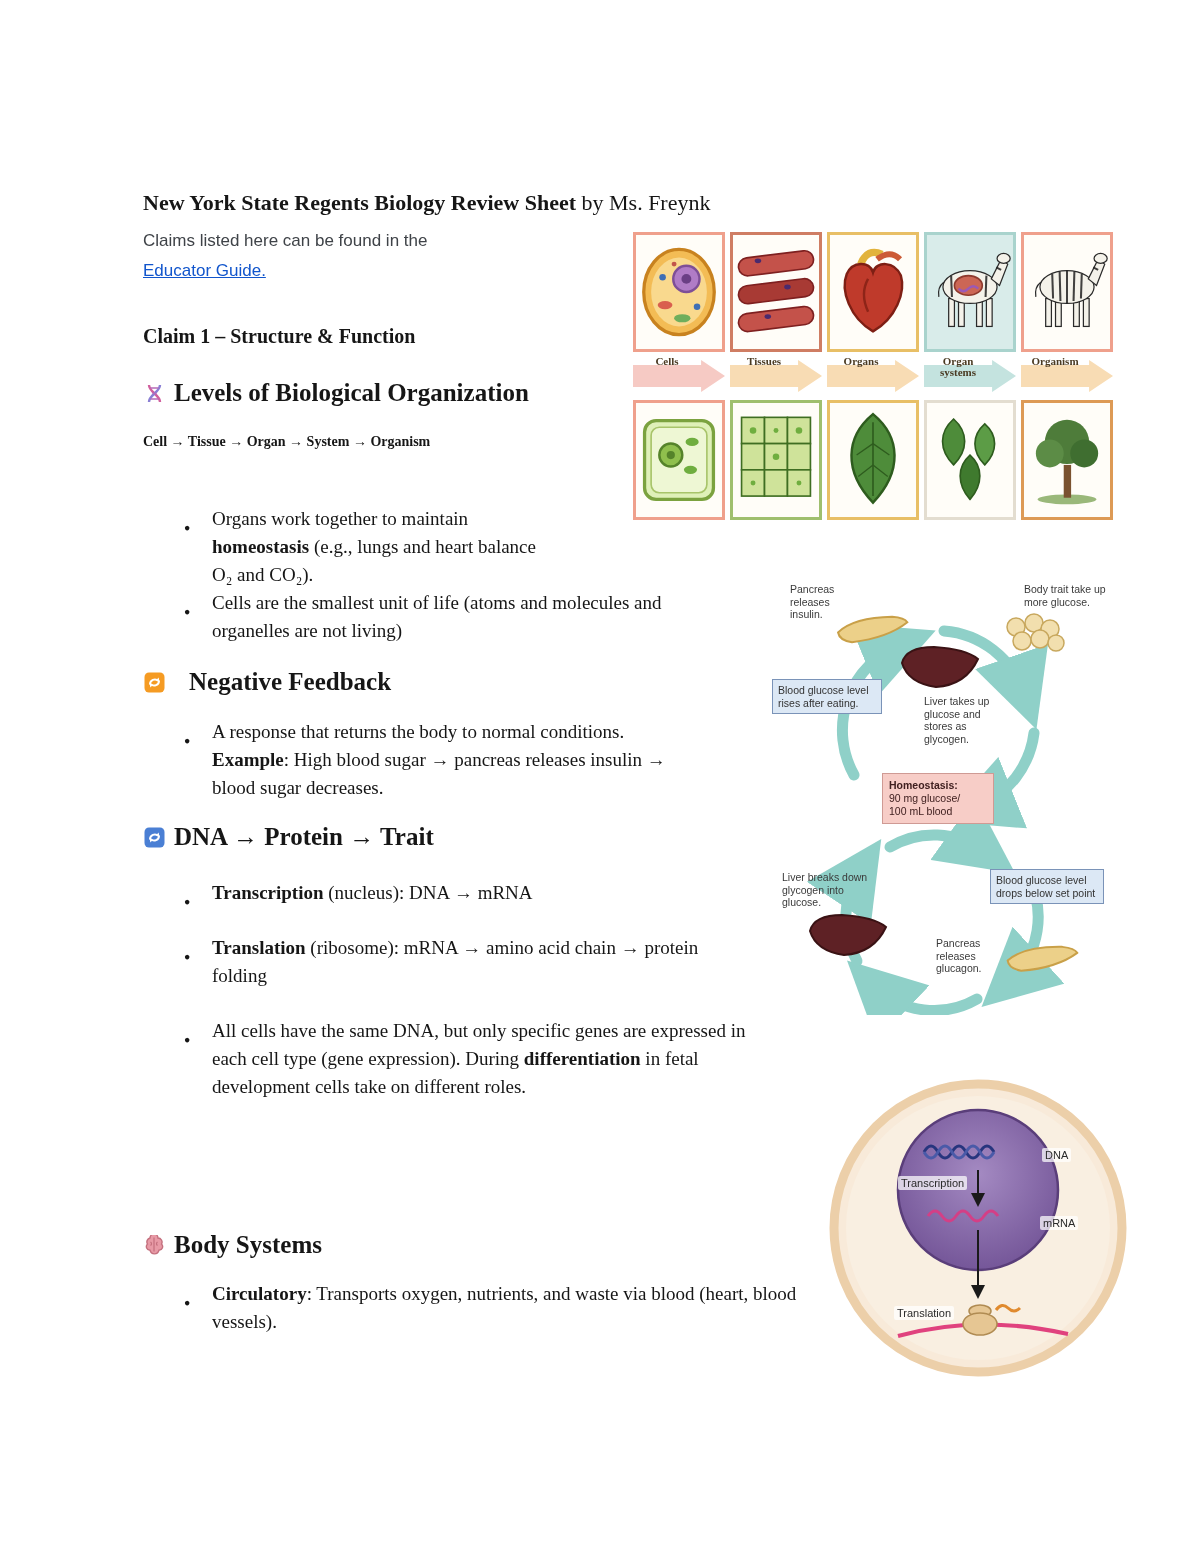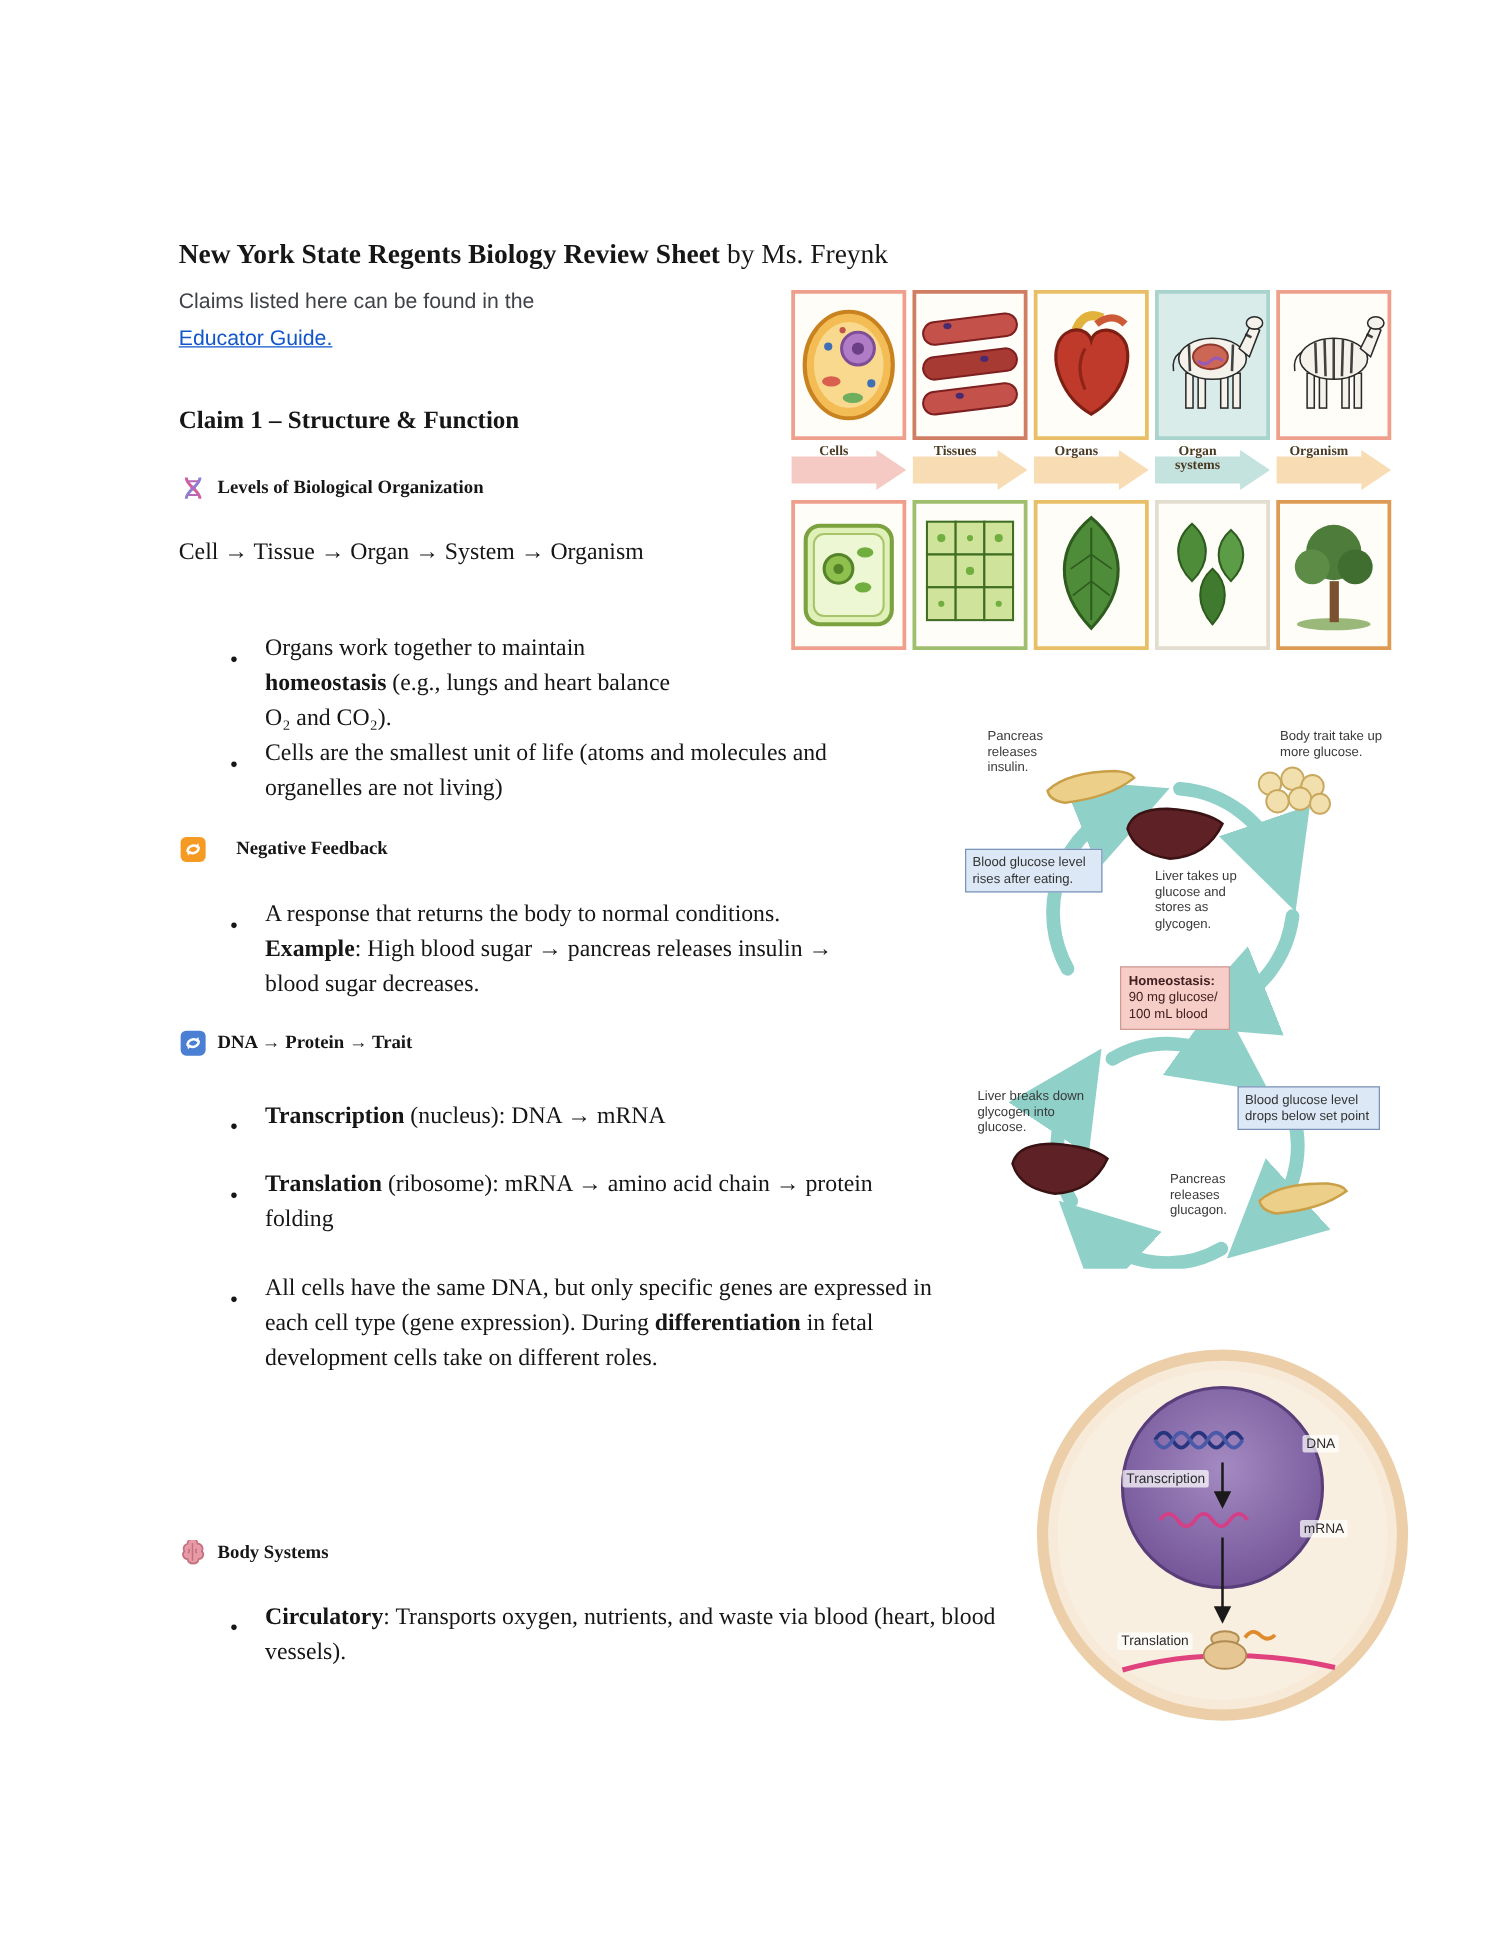--- a/index.html
+++ b/index.html
@@ -7,24 +7,24 @@
   *{box-sizing:border-box;}
   .page{position:relative;width:1200px;height:1553px;background:#fff;overflow:hidden;}
   .abs{position:absolute;}
   h1,h2,h3,p,ul{margin:0;padding:0;}
 
   .title{left:143px;top:190px;font-size:22px;font-weight:bold;white-space:nowrap;}
   .title .byline{font-weight:normal;}
   .intro{left:143px;top:231px;font-family:"Liberation Sans",sans-serif;font-size:17px;color:#3f4348;}
   .doc-link{left:143px;top:261px;font-family:"Liberation Sans",sans-serif;font-size:17px;color:#1155cc;text-decoration:underline;cursor:pointer;}
   .claim{left:143px;top:325px;font-size:20px;font-weight:bold;}
-  .sec{display:flex;align-items:center;gap:9px;font-size:15px;font-weight:bold;}
+  .sec{display:flex;align-items:center;gap:9px;font-size:25px;font-weight:bold;}
   .sec .icon{display:inline-flex;width:22px;height:22px;align-items:center;justify-content:center;flex:0 0 auto;}
   .pos-levels-h{left:143px;top:379px;}
-  .chain{left:143px;top:428px;width:400px;font-size:19px;font-weight:normal;line-height:28px;}
+  .chain{left:143px;top:428px;width:400px;font-size:14px;font-weight:bold;line-height:28px;}
   .pos-list1{left:143px;top:505px;}
   .pos-nf-h{left:143px;top:668px;gap:24px;}
   .pos-nf-list{left:143px;top:718px;}
   .pos-dna-h{left:143px;top:823px;}
   .pos-dna-list{left:143px;top:879px;}
   .pos-body-h{left:143px;top:1231px;}
   .pos-body-list{left:143px;top:1280px;}
 
   ul{list-style:none;}
   .blist li{position:relative;padding-left:69px;font-size:19px;line-height:28px;}
@@ -335,21 +335,21 @@
         </g>
       <g transform="translate(232,366) rotate(-8)">
           <path d="M2 12 Q 20 0 58 6 Q 70 9 72 14 Q 50 26 14 24 Q 2 20 2 12 Z" fill="#ecd089" stroke="#c9a048" stroke-width="2"></path>
         </g>
     </svg>
 
     <div class="f2t" style="left:18px;top:0;width:66px">Pancreas releases insulin.</div>
     <div class="f2t" style="left:252px;top:0;width:92px">Body trait take up more glucose.</div>
     <div class="f2box" style="left:0;top:96px;width:110px">Blood glucose level rises after eating.</div>
     <div class="f2t" style="left:152px;top:112px;width:84px">Liver takes up glucose and stores as glycogen.</div>
-    <div class="f2homeo" style="left:124px;top:190px;width:88px">
+    <div class="f2homeo" style="left:110px;top:190px;width:112px">
       <span class="b">Homeostasis:</span><br>
       <span>90 mg glucose/</span><br>
       <span>100 mL blood</span>
     </div>
     <div class="f2t" style="left:10px;top:288px;width:100px">Liver breaks down glycogen into glucose.</div>
     <div class="f2box" style="left:218px;top:286px;width:114px">Blood glucose level drops below set point</div>
     <div class="f2t" style="left:164px;top:354px;width:78px">Pancreas releases glucagon.</div>
   </div>
 
   <div class="abs fig3">

